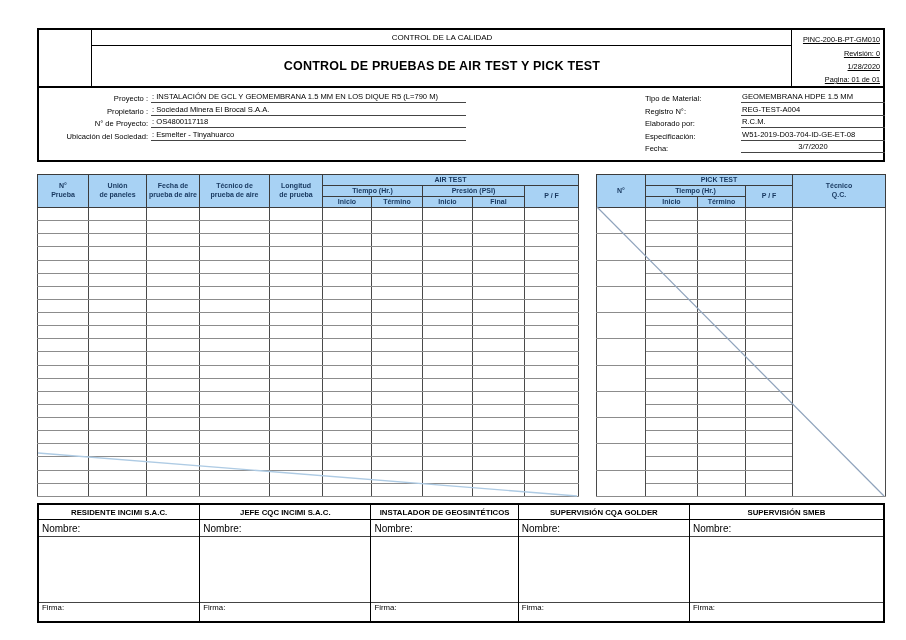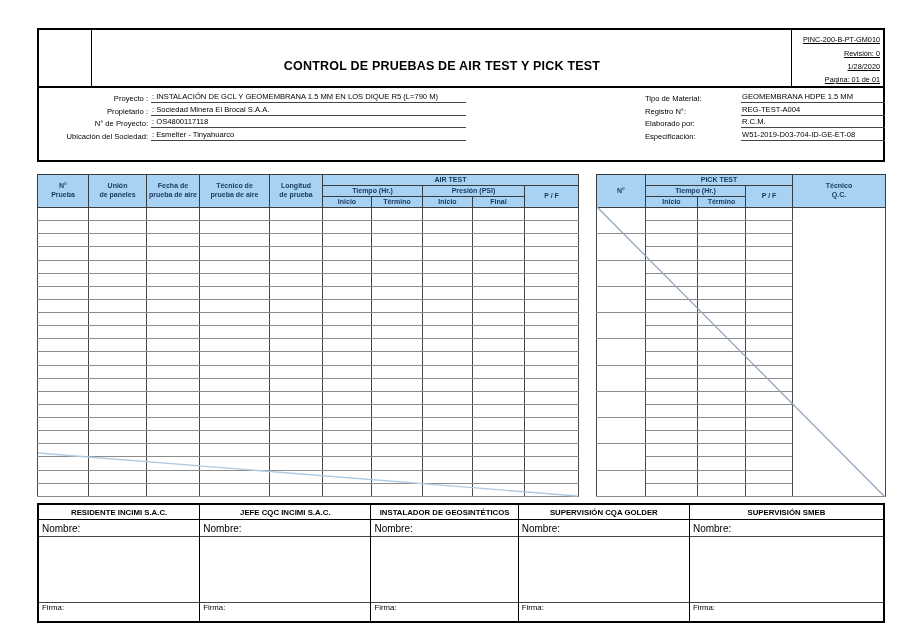--- a/index.html
+++ b/index.html
@@ -60,20 +60,21 @@
   .sig-firma{height:18px;border-top:1px solid #444;font-size:7.8px;display:flex;align-items:flex-start;padding:0 0 0 3px;}
 
   svg.strikes{position:absolute;left:0;top:0;pointer-events:none;}
 </style>
 </head>
 <body>
 
 <div class="abs header-box">
   <div class="abs logo-cell"></div>
   <div class="abs title-area">
+    <div class="abs quality-row">CONTROL DE LA CALIDAD</div>
     <div class="abs main-title">CONTROL DE PRUEBAS DE AIR TEST Y PICK TEST</div>
   </div>
   <div class="abs doc-meta">
     <div class="m-row" style="top:5px">PINC-200-B-PT-GM010</div>
     <div class="m-row" style="top:19px">Revisión: 0</div>
     <div class="m-row" style="top:32px">1/28/2020</div>
     <div class="m-row" style="top:45px">Pagina: 01 de 01</div>
   </div>
 </div>
 
@@ -105,20 +106,24 @@
       <span class="info-label">Registro N°:</span>
       <span class="info-value">REG-TEST-A004</span>
     </div>
     <div class="info-row">
       <span class="info-label">Elaborado por:</span>
       <span class="info-value">R.C.M.</span>
     </div>
     <div class="info-row">
       <span class="info-label">Especificación:</span>
       <span class="info-value">W51-2019-D03-704-ID-GE-ET-08</span>
+    </div>
+    <div class="info-row">
+      <span class="info-label">Fecha:</span>
+      <span class="info-value centered">3/7/2020</span>
     </div>
   </div>
 </div>
 
 <table class="grid" id="air-table">
   <colgroup>
     <col style="width:51px">
       <col style="width:58px">
       <col style="width:53px">
       <col style="width:70px">

